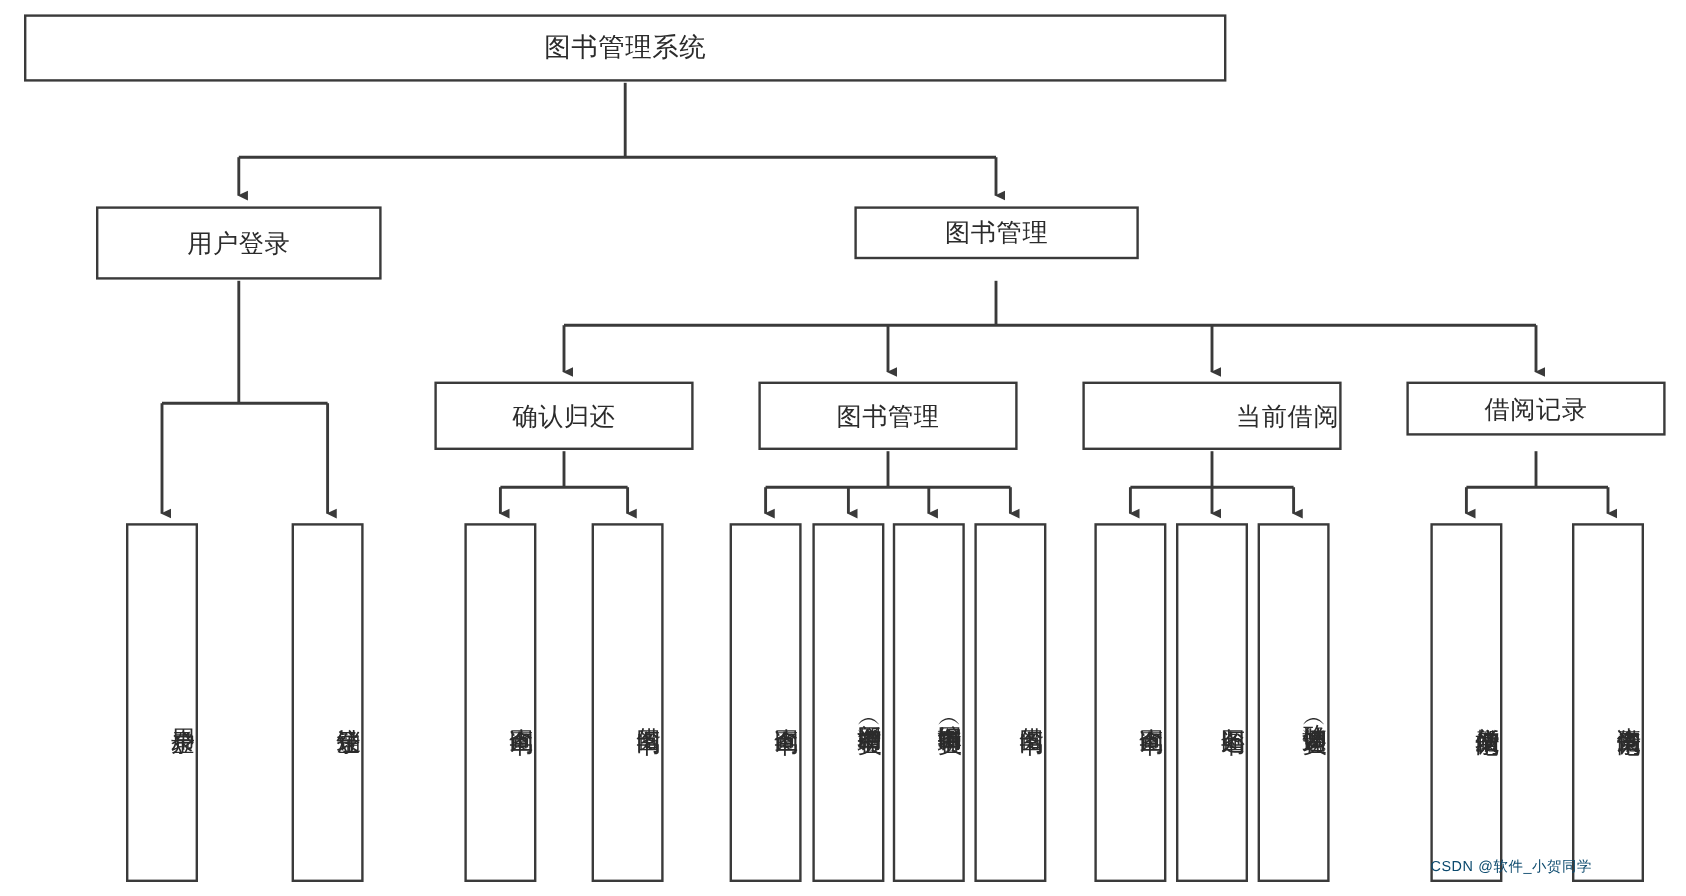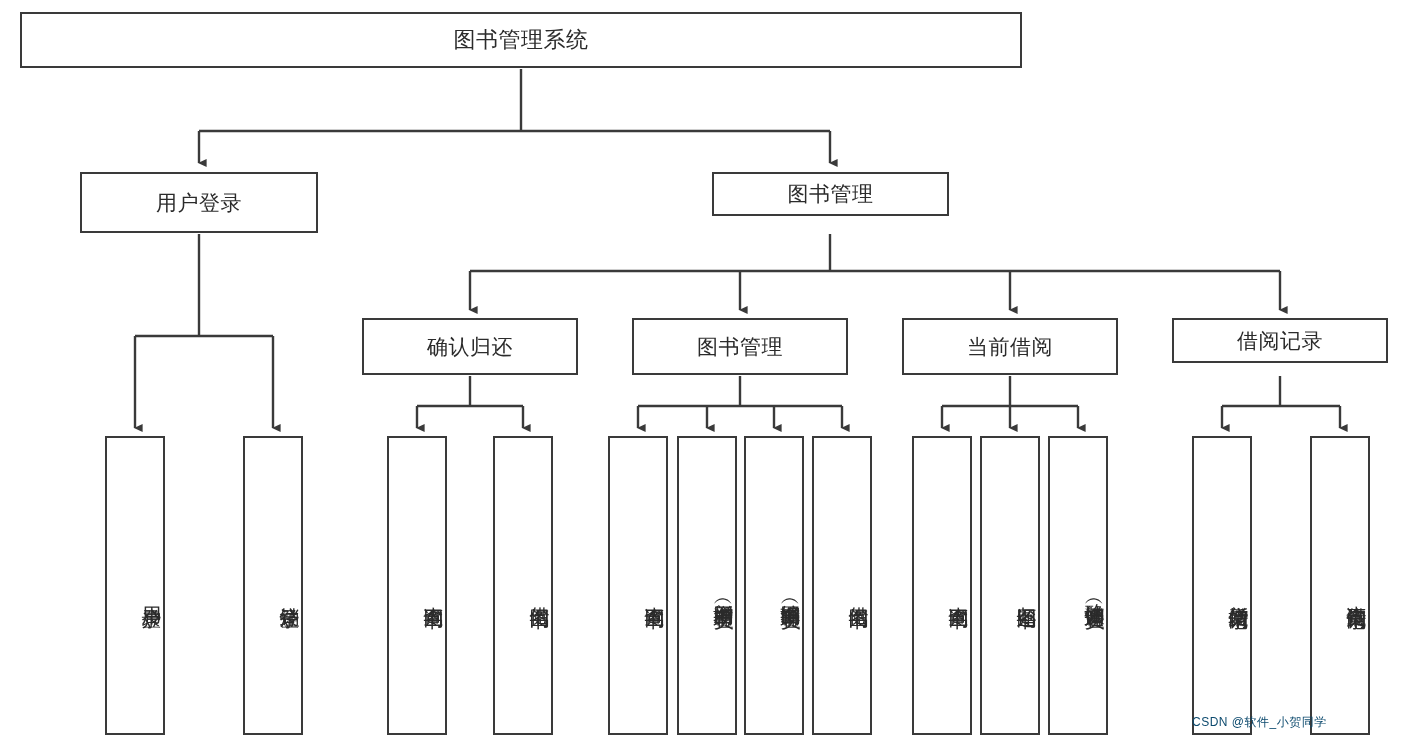--- a/index.html
+++ b/index.html
@@ -128,21 +128,21 @@
   <div class="node horiz" style="left:712px; top:172px; width:237px; height:44px;">
     <span>图书管理</span>
   </div>
 
   <div class="node horiz" style="left:362px; top:318px; width:216px; height:57px;">
     <span>确认归还</span>
   </div>
   <div class="node horiz" style="left:632px; top:318px; width:216px; height:57px;">
     <span>图书管理</span>
   </div>
-  <div class="node horiz" style="left:902px; top:318px; width:216px; height:57px;">
+  <div class="node horiz" style="left:902px; top:318px; width:216px; height:57px;justify-content:flex-end;">
     <span>当前借阅</span>
   </div>
   <div class="node horiz" style="left:1172px; top:318px; width:216px; height:45px;">
     <span>借阅记录</span>
   </div>
 
   <div class="node vert" style="left:105px; top:436px; width:60px; height:299px;">
     <span>用户登录</span>
   </div>
   <div class="node vert" style="left:243px; top:436px; width:60px; height:299px;">

